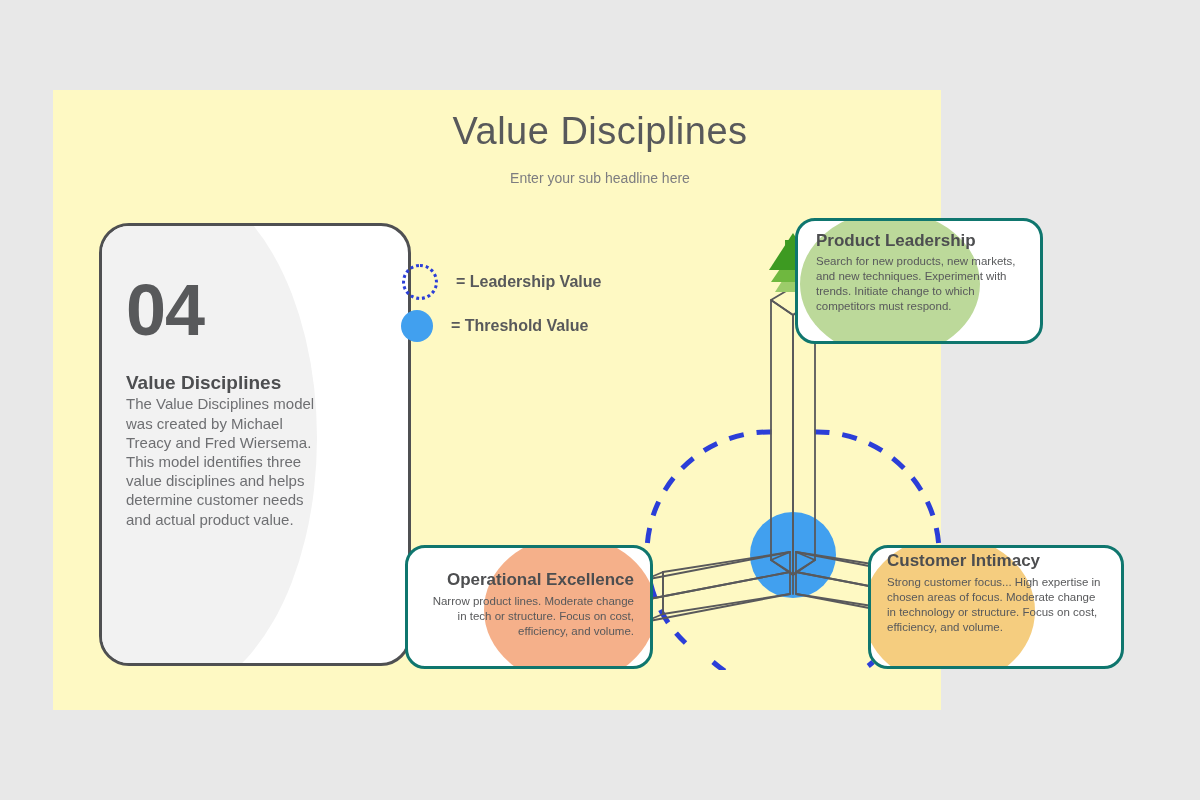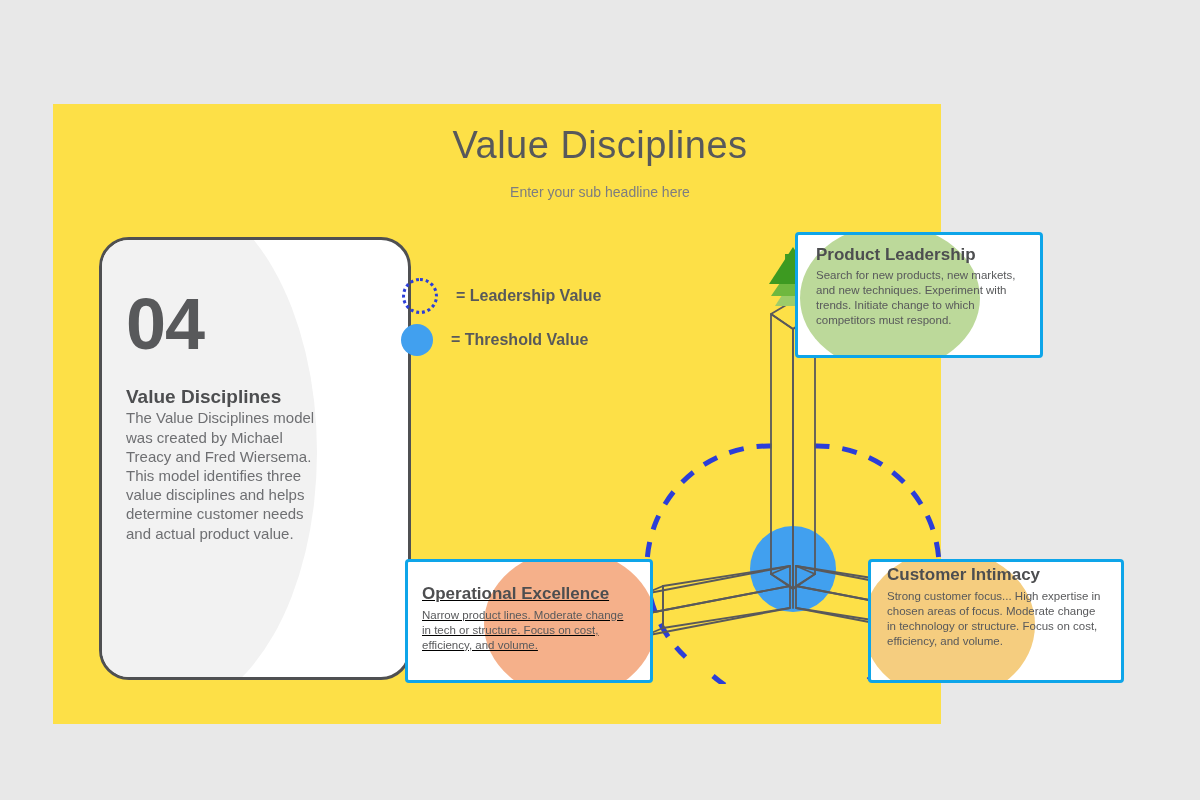--- a/index.html
+++ b/index.html
@@ -3,22 +3,22 @@
 <meta charset="utf-8">
 <style>
   html,body{margin:0;padding:0;}
   body{
     width:1200px;height:800px;
     background:#e8e8e8;
     font-family:"Liberation Sans","DejaVu Sans",sans-serif;
     overflow:hidden;
   }
   #slide{
-    position:absolute;left:53px;top:104px;width:888px;height:620px;
-    background:#fde047;
+    position:absolute;left:53px;top:90px;width:888px;height:620px;
+    background:#fef9c3;
   }
 
   
   #title{
     position:absolute;left:0;top:20px;width:1094px;text-align:center;
     font-size:38px;color:#58595b;font-weight:400;letter-spacing:.5px;
   }
   #subtitle{
     position:absolute;left:0;top:80px;width:1094px;text-align:center;
     font-size:14px;color:#7d7d80;font-weight:400;
@@ -61,37 +61,37 @@
     margin-right:18px;margin-left:1px;flex:none;
   }
   .legend-label{font-size:16px;font-weight:bold;color:#58595b;white-space:nowrap;}
 
   
   #diagram{position:absolute;left:460px;top:110px;width:520px;height:470px;}
   #diagram svg{display:block;}
 
   
   .callout{
-    position:absolute;border:3px solid #0ea5e9;border-radius:4px;
+    position:absolute;border:3px solid #0f766e;border-radius:20px;
     background:#fff;overflow:hidden;
   }
   .callout .cblob{position:absolute;border-radius:50%;}
   .callout .ctext{position:relative;}
   .callout .ch{font-weight:bold;color:#4d4e50;}
   .callout .cb{color:#58595b;line-height:1.3;}
 
   #box-product{left:742px;top:128px;width:242px;height:120px;}
   #box-product .cblob{left:2px;top:-10px;width:180px;height:146px;background:#bcd99a;}
   #box-product .ctext{padding:10px 14px 0 18px;}
   #box-product .ch{font-size:17px;}
   #box-product .cb{font-size:11.5px;margin-top:3px;}
 
   #box-ops{left:352px;top:455px;width:242px;height:118px;}
   #box-ops .cblob{right:-6px;top:-12px;width:172px;height:148px;background:#f5b08a;}
-  #box-ops .ctext{padding:22px 16px 0 14px;text-align:left;text-decoration:underline;}
+  #box-ops .ctext{padding:22px 16px 0 14px;text-align:right;}
   #box-ops .ch{font-size:17px;}
   #box-ops .cb{font-size:11.5px;margin-top:4px;}
 
   #box-customer{left:815px;top:455px;width:250px;height:118px;}
   #box-customer .cblob{left:-8px;top:-12px;width:172px;height:150px;background:#f5cd7f;}
   #box-customer .ctext{padding:3px 14px 0 16px;}
   #box-customer .ch{font-size:17px;}
   #box-customer .cb{font-size:11.5px;margin-top:4px;}
 </style>
 </head>

